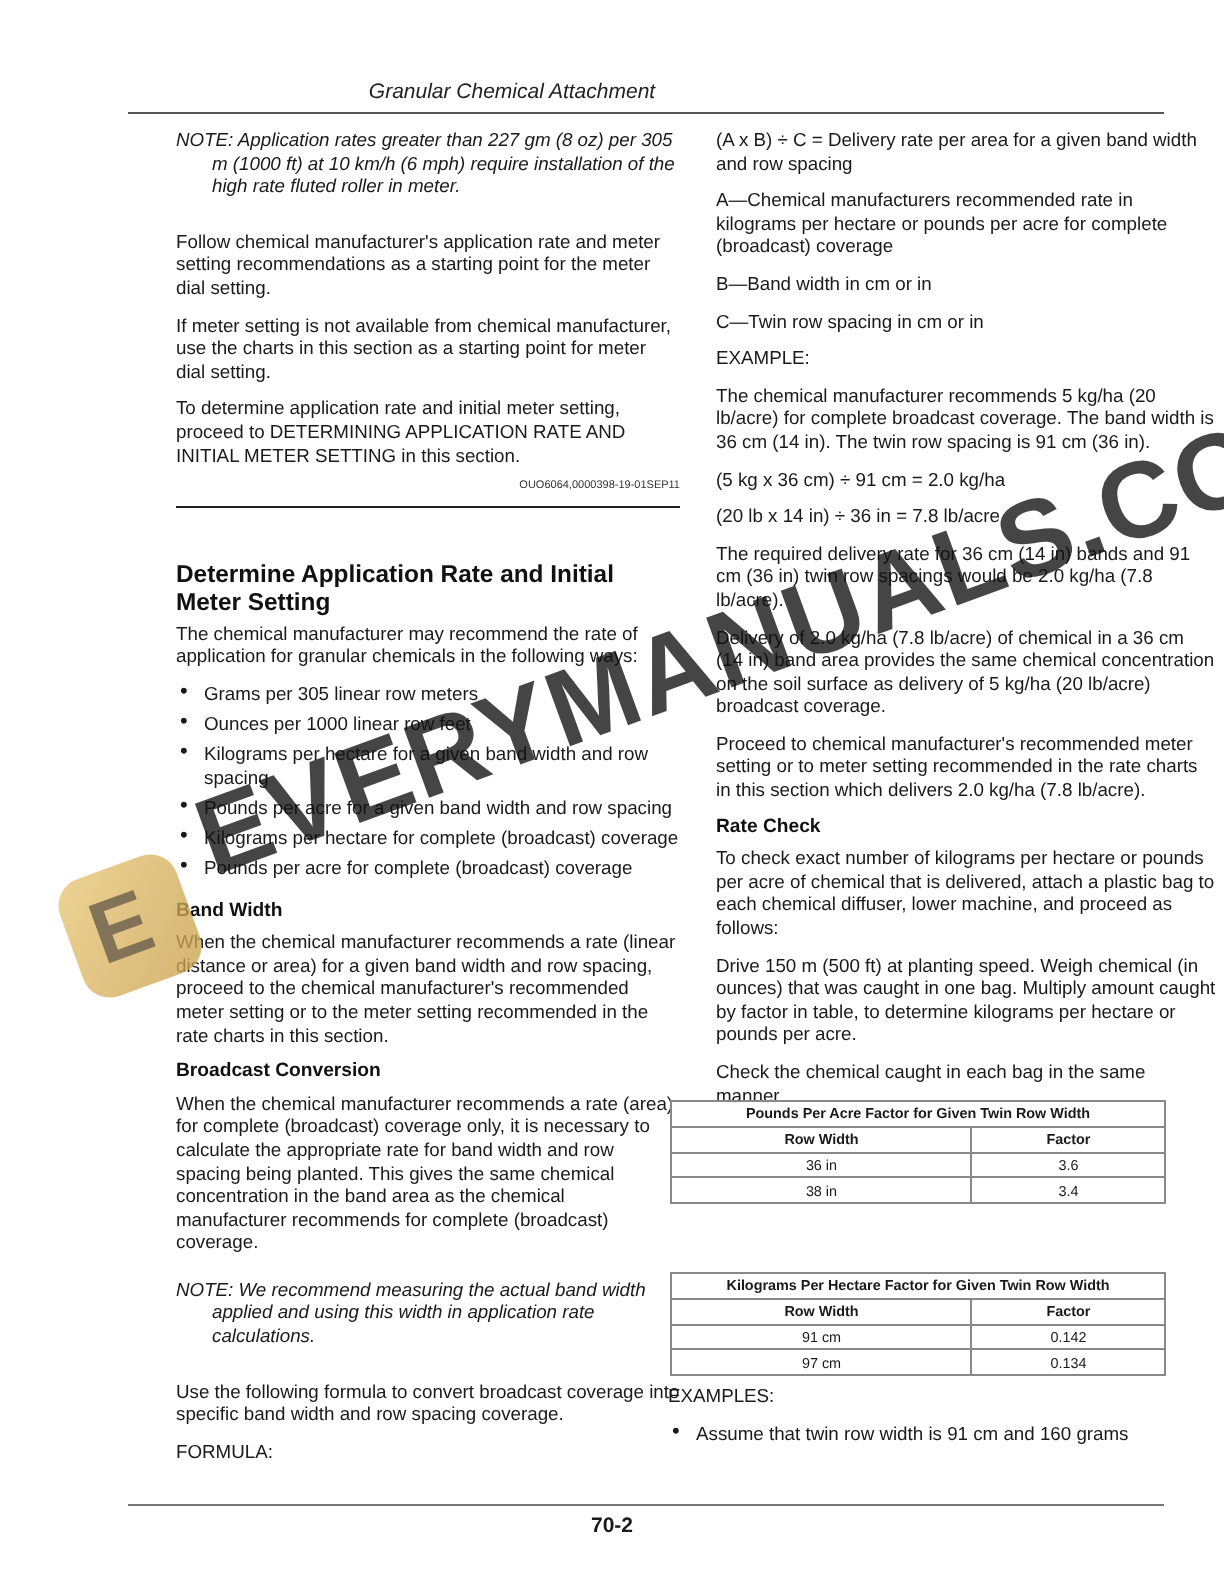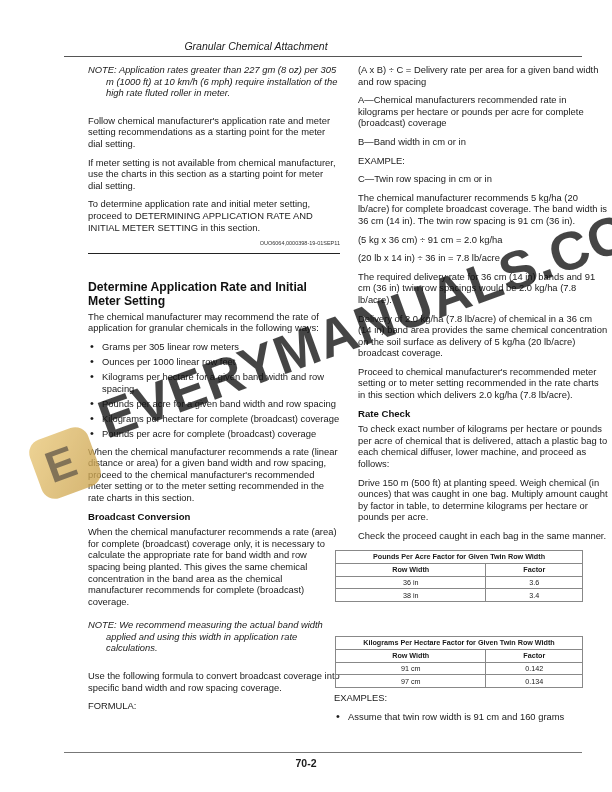--- a/index.html
+++ b/index.html
@@ -53,46 +53,47 @@
   <p>The chemical manufacturer may recommend the rate of application for granular chemicals in the following ways:</p>
   <ul>
     <li>Grams per 305 linear row meters</li>
     <li>Ounces per 1000 linear row feet</li>
     <li>Kilograms per hectare for a given band width and row spacing</li>
     <li>Pounds per acre for a given band width and row spacing</li>
     <li>Kilograms per hectare for complete (broadcast) coverage</li>
     <li>Pounds per acre for complete (broadcast) coverage</li>
   </ul>
 
+  <h2>Band Width</h2>
   <p>When the chemical manufacturer recommends a rate (linear distance or area) for a given band width and row spacing, proceed to the chemical manufacturer's recommended meter setting or to the meter setting recommended in the rate charts in this section.</p>
 
   <h2 style="margin-top:4px;">Broadcast Conversion</h2>
   <p style="margin-bottom:12px;">When the chemical manufacturer recommends a rate (area) for complete (broadcast) coverage only, it is necessary to calculate the appropriate rate for band width and row spacing being planted. This gives the same chemical concentration in the band area as the chemical manufacturer recommends for complete (broadcast) coverage.</p>
 
   <p class="note">NOTE: We recommend measuring the actual band width applied and using this width in application rate calculations.</p>
   <p>Use the following formula to convert broadcast coverage into specific band width and row spacing coverage.</p>
   <p>FORMULA:</p>
 </div>
 
 <div class="col right">
   <p>(A x B) ÷ C = Delivery rate per area for a given band width and row spacing</p>
   <p>A—Chemical manufacturers recommended rate in kilograms per hectare or pounds per acre for complete (broadcast) coverage</p>
   <p>B—Band width in cm or in</p>
+  <p>C—Twin row spacing in cm or in</p>
   <p>EXAMPLE:</p>
-  <p>C—Twin row spacing in cm or in</p>
   <p>The chemical manufacturer recommends 5 kg/ha (20 lb/acre) for complete broadcast coverage. The band width is 36 cm (14 in). The twin row spacing is 91 cm (36 in).</p>
   <p>(5 kg x 36 cm) ÷ 91 cm = 2.0 kg/ha</p>
   <p>(20 lb x 14 in) ÷ 36 in = 7.8 lb/acre</p>
   <p>The required delivery rate for 36 cm (14 in) bands and 91 cm (36 in) twin row spacings would be 2.0 kg/ha (7.8 lb/acre).</p>
   <p>Delivery of 2.0 kg/ha (7.8 lb/acre) of chemical in a 36 cm (14 in) band area provides the same chemical concentration on the soil surface as delivery of 5 kg/ha (20 lb/acre) broadcast coverage.</p>
   <p>Proceed to chemical manufacturer's recommended meter setting or to meter setting recommended in the rate charts in this section which delivers 2.0 kg/ha (7.8 lb/acre).</p>
   <h2 style="margin-top:2px;">Rate Check</h2>
   <p>To check exact number of kilograms per hectare or pounds per acre of chemical that is delivered, attach a plastic bag to each chemical diffuser, lower machine, and proceed as follows:</p>
   <p>Drive 150 m (500 ft) at planting speed. Weigh chemical (in ounces) that was caught in one bag. Multiply amount caught by factor in table, to determine kilograms per hectare or pounds per acre.</p>
-  <p>Check the proceed caught in each bag in the same manner.</p>
+  <p>Check the chemical caught in each bag in the same manner.</p>
 </div>
 
 <table class="tbl1">
   <tbody>
       <tr>
         <th colspan="2">Pounds Per Acre Factor for Given Twin Row Width</th>
       </tr>
   <tr>
     <th>Row Width</th>
     <th>Factor</th>

